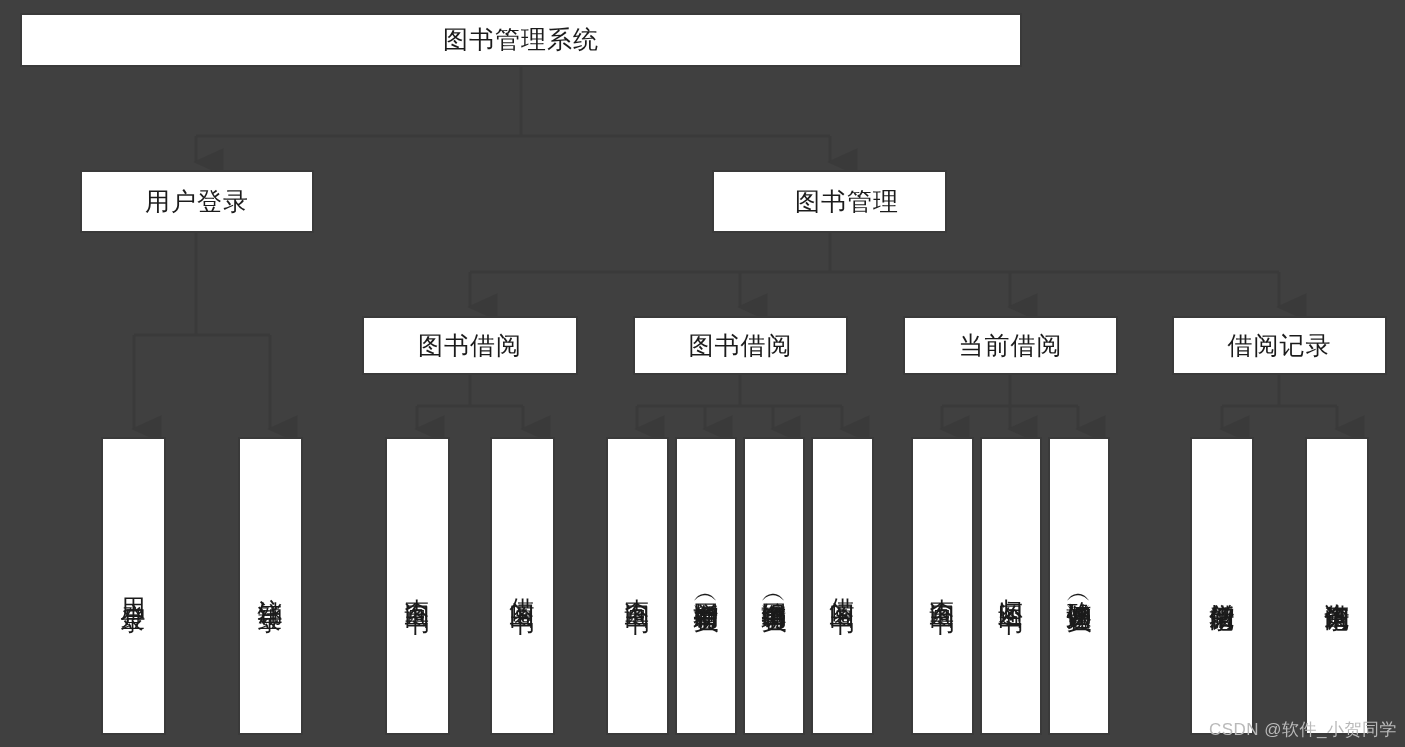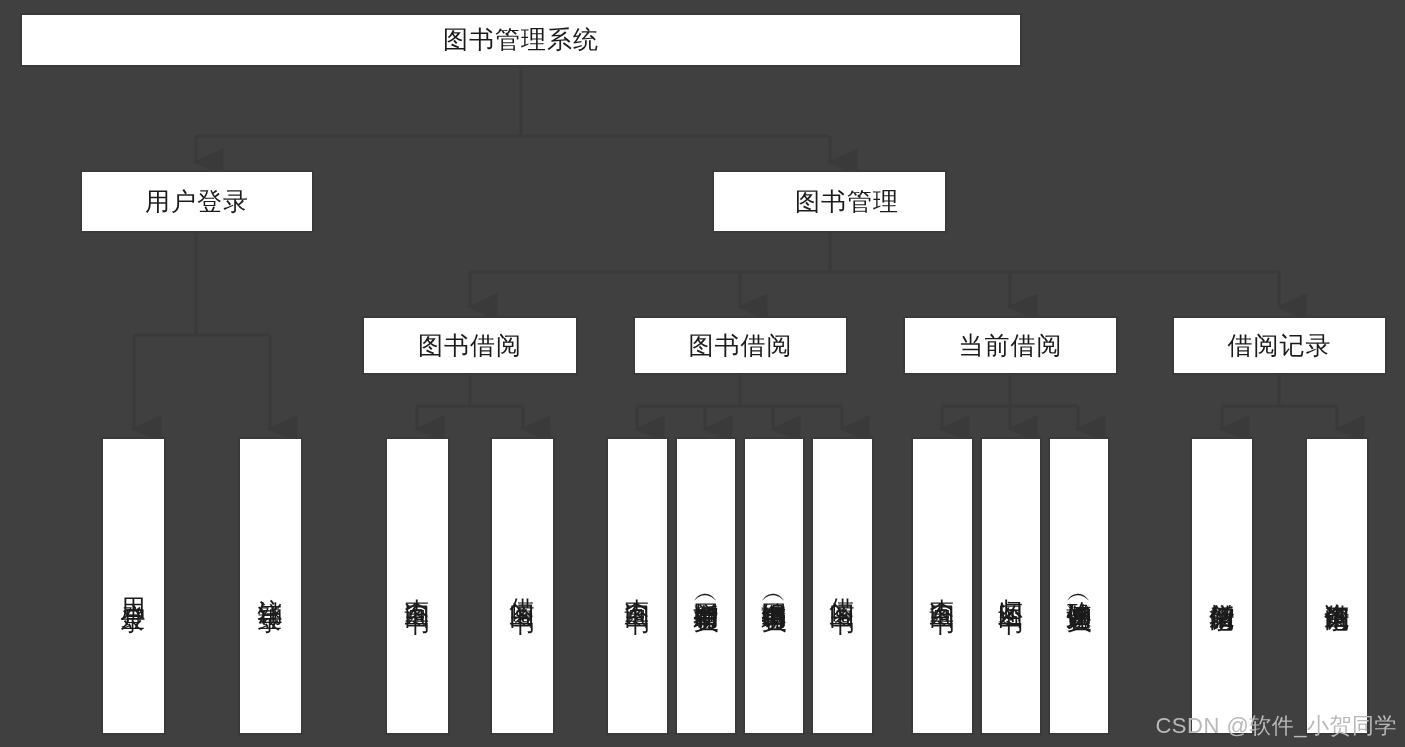--- a/index.html
+++ b/index.html
@@ -54,21 +54,21 @@
     white-space: nowrap;
   }
   .node.v.tight .vtext {
     letter-spacing: 1px;
     line-height: 1.16;
   }
   #watermark {
     position: absolute;
     right: 8px;
     bottom: 6px;
-    font-size: 22px;
+    font-size: 17px;
     color: #b9b9b9;
     letter-spacing: 0.5px;
     white-space: nowrap;
     user-select: none;
   }
 </style>
 </head>
 <body>
 
 <div id="canvas">

